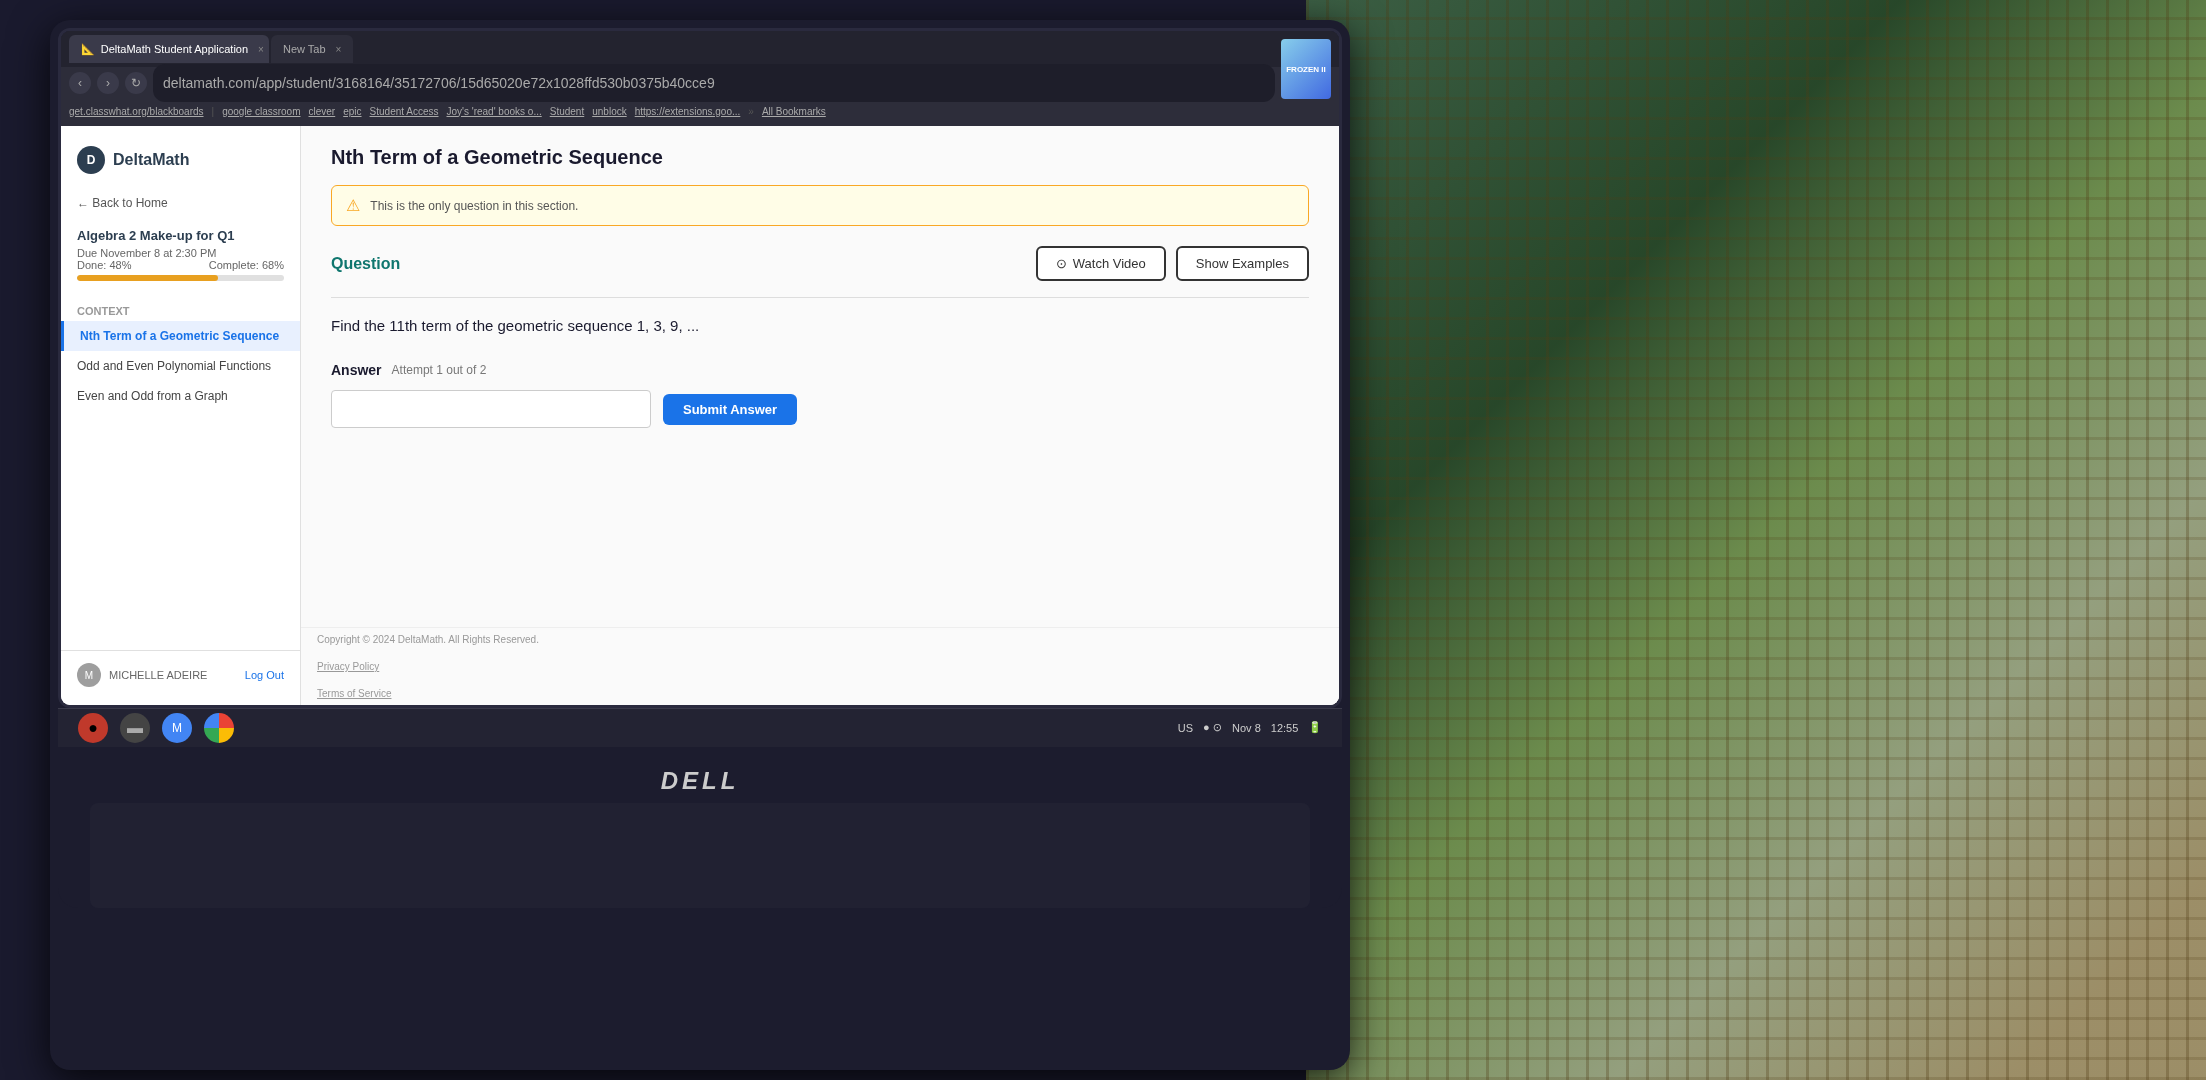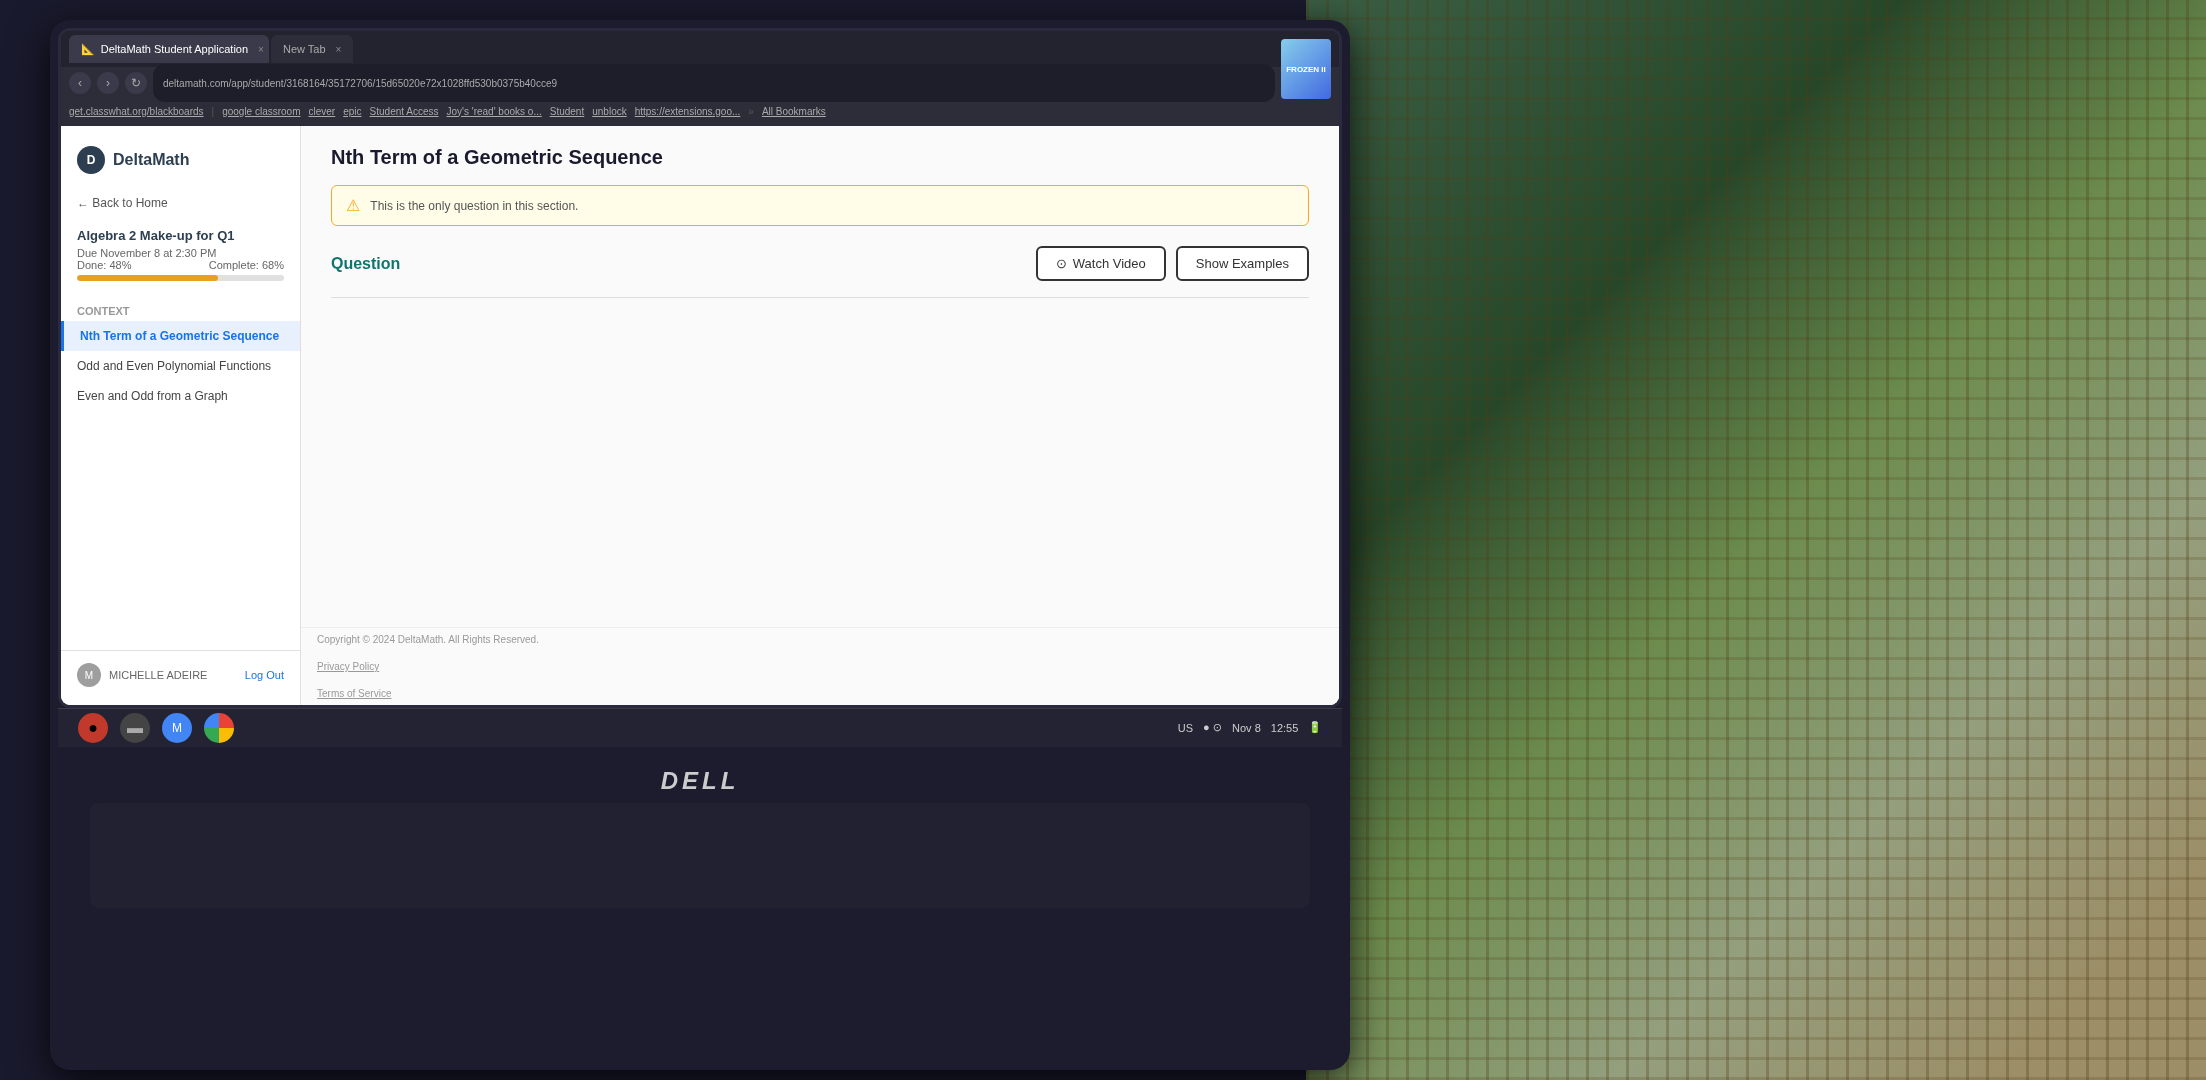--- a/index.html
+++ b/index.html
@@ -102,21 +102,21 @@
     }
 
     .address-bar {
       flex: 1;
       height: 38px;
       background: #1e1e2a;
       border-radius: 12px;
       display: flex;
       align-items: center;
       padding: 0 10px;
-      font-size: 10px;
+      font-size: 14px;
       color: #aaa;
       overflow: hidden;
       white-space: nowrap;
     }
 
     .bookmarks-bar {
       display: flex;
       align-items: center;
       height: 24px;
       padding: 0 8px;
@@ -640,21 +640,36 @@
               <span>Watch Video</span>
             </button>
             <button class="btn-outline">
               <span>Show Examples</span>
             </button>
           </div>
         </div>
 
         <hr class="divider">
 
-
+        <div class="question-text">
+          <span>Find the 11th term of the geometric sequence 1, 3, 9, ...</span>
+        </div>
+
+        <div class="answer-section">
+          <div class="answer-header">
+            <span class="answer-label">Answer</span>
+            <span class="attempt-label">Attempt 1 out of 2</span>
+          </div>
+          <div class="answer-input-row">
+            <input class="answer-input" type="text" placeholder="" style="">
+            <button class="btn-submit">
+              <span>Submit Answer</span>
+            </button>
+          </div>
+        </div>
 
         <div style="position:absolute;bottom:0;left:240px;right:0;padding:6px 16px;font-size:10px;color:#999;background:#fafafa;border-top:1px solid #eee;display:flex;gap:16px;flex-direction:column;">
           <span>Copyright © 2024 DeltaMath. All Rights Reserved.</span>
           <span class="footer-link">Privacy Policy</span>
           <span class="footer-link">Terms of Service</span>
         </div>
 
       </div>
     </div>
 

